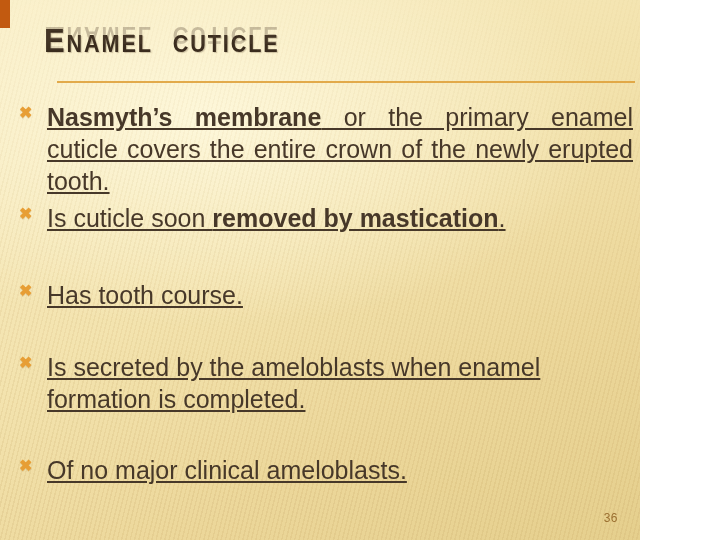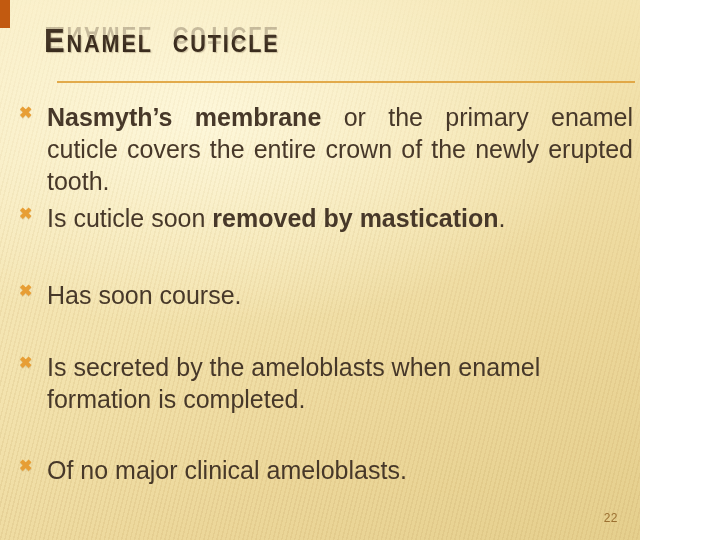--- a/index.html
+++ b/index.html
@@ -48,21 +48,21 @@
   .bullets{position:absolute;left:19px;right:7px;top:0;bottom:0;margin:0;padding:0;list-style:none;}
   .bullets li{
     position:absolute;left:0;right:0;padding-left:28px;
     font-size:25px;line-height:32px;color:#473829;
   }
   .bullets li .bullet-mark{
     position:absolute;left:0;top:4px;
     font-size:16px;line-height:16px;font-weight:bold;color:#e79e35;
     text-shadow:0 1px 0 rgba(120,70,10,.15);
   }
-  .bullets li .li-text{display:block;}
+  .bullets li .li-text{display:block;text-decoration:underline;}
   .bullets li .li-text .b{font-weight:bold;}
   .li1{top:101px;} .li1 .li-text{text-align:justify;}
   .li2{top:202px;}
   .li3{top:279px;}
   .li4{top:351px;}
   .li5{top:454px;}
 
   .page-number{
     position:absolute;right:22px;bottom:15px;
     font-size:12px;color:#9b7031;letter-spacing:.5px;
@@ -84,26 +84,26 @@
     <li class="li1">
       <span class="bullet-mark">✖</span>
       <span class="li-text"><span class="b">Nasmyth’s membrane</span><span> or the primary enamel cuticle covers the entire crown of the newly erupted tooth.</span></span>
     </li>
     <li class="li2">
       <span class="bullet-mark">✖</span>
       <span class="li-text"><span>Is cuticle soon </span><span class="b">removed by mastication</span><span>.</span></span>
     </li>
     <li class="li3">
       <span class="bullet-mark">✖</span>
-      <span class="li-text"><span>Has soon course.</span></span>
+      <span class="li-text"><span>Has tooth course.</span></span>
     </li>
     <li class="li4">
       <span class="bullet-mark">✖</span>
       <span class="li-text"><span>Is secreted by the ameloblasts when enamel formation is completed.</span></span>
     </li>
     <li class="li5">
       <span class="bullet-mark">✖</span>
       <span class="li-text"><span>Of no major clinical ameloblasts.</span></span>
     </li>
   </ul>
 
-  <div class="page-number">22</div>
+  <div class="page-number">36</div>
 </div>
 
 </body></html>

